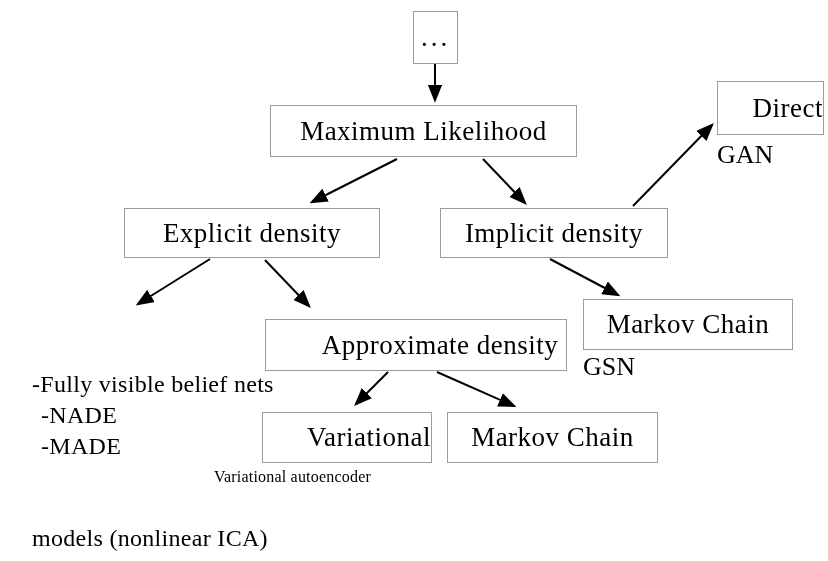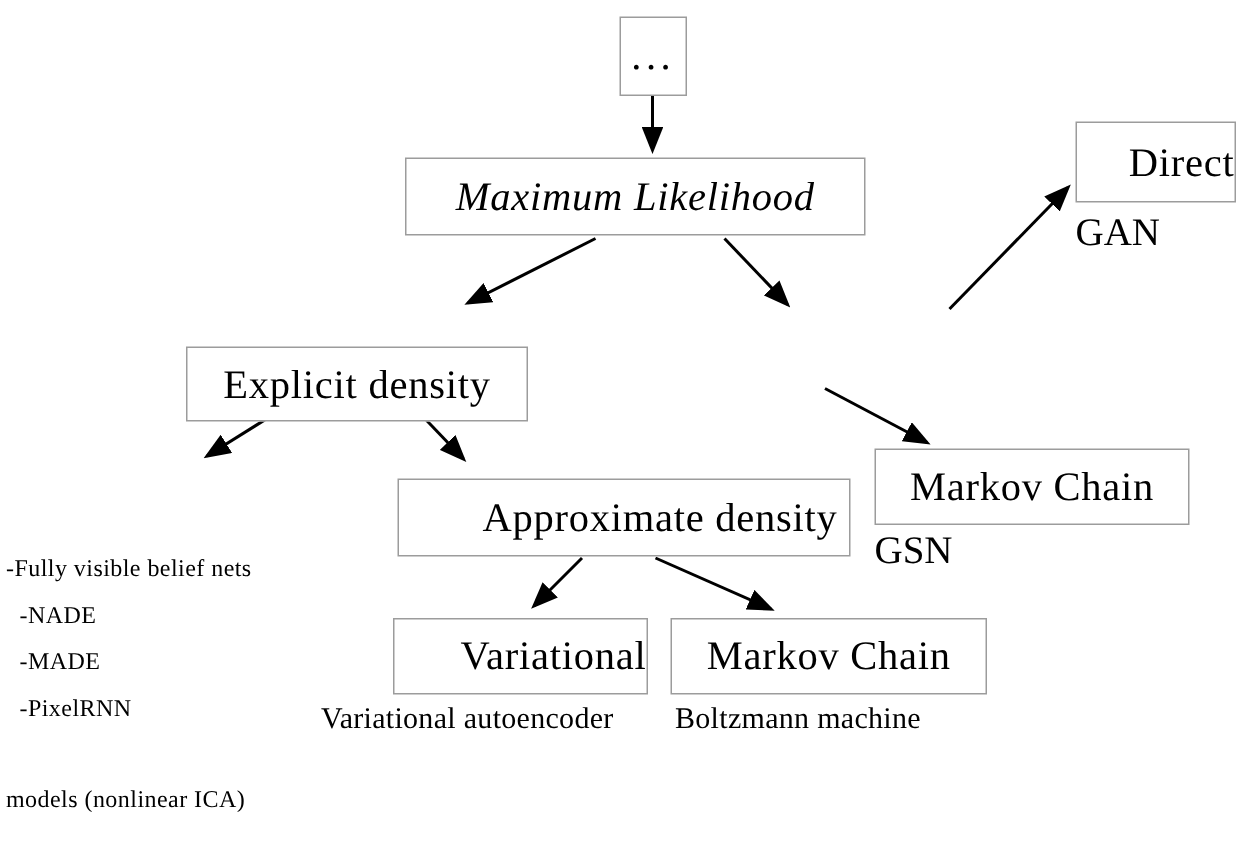--- a/index.html
+++ b/index.html
@@ -25,26 +25,27 @@
     white-space: nowrap;
   }
   .node-label { display: inline-block; }
   .root-label { letter-spacing: 3px; }
   .caption {
     position: absolute;
     font-size: 26px;
     text-align: left;
     white-space: nowrap;
   }
-  .caption.small { font-size: 20px; letter-spacing: 0.2px; }
+  .caption.small { font-size: 16px; letter-spacing: 0.2px; }
   .list-item {
     position: absolute;
-    font-size: 16px;
+    font-size: 24px;
     letter-spacing: 0.3px;
     white-space: nowrap;
+    margin-left: 28px;
   }
   .arrows {
     position: absolute;
     left: 0; top: 0;
     pointer-events: none;
   }
   .arrows line { stroke: #000000; stroke-width: 2; }
 </style>
 </head>
 <body>
@@ -65,28 +66,31 @@
     <line x1="388" y1="372" x2="356" y2="404" marker-end="url(#arrow)"></line>
     <line x1="437" y1="372" x2="514" y2="406" marker-end="url(#arrow)"></line>
     <line x1="550" y1="259" x2="618" y2="295" marker-end="url(#arrow)"></line>
     <line x1="633" y1="206" x2="712" y2="125" marker-end="url(#arrow)"></line>
   </svg>
 
   <div class="node" style="left:413px; top:11px; width:45px; height:53px;">
     <span class="node-label root-label">...</span>
   </div>
 
-  <div class="node" style="left:270px; top:105px; width:307px; height:52px;font-style:italic;">
+  <div class="node" style="left:270px; top:105px; width:307px; height:52px;">
     <span class="node-label">Maximum Likelihood</span>
   </div>
 
-  <div class="node" style="left:124px; top:208px; width:228px; height:50px;margin-top:23px;">
+  <div class="node" style="left:124px; top:208px; width:256px; height:50px;">
     <span class="node-label">Explicit density</span>
   </div>
 
+  <div class="node" style="left:440px; top:208px; width:228px; height:50px;">
+    <span class="node-label">Implicit density</span>
+  </div>
 
   <div class="node" style="left:717px; top:81px; width:107px; height:54px;justify-content:flex-end;">
     <span class="node-label">Direct</span>
   </div>
   <div class="caption" style="left:717px; top:140px; width:107px;">GAN</div>
 
 
   <div class="node" style="left:265px; top:319px; width:302px; height:52px;padding-left:48px;">
     <span class="node-label">Approximate density</span>
   </div>
@@ -97,21 +101,19 @@
   <div class="caption" style="left:583px; top:352px; width:210px;">GSN</div>
 
   <div class="node" style="left:262px; top:412px; width:170px; height:51px;justify-content:flex-end;">
     <span class="node-label">Variational</span>
   </div>
   <div class="caption small" style="left:214px; top:468px; width:244px;">Variational autoencoder</div>
 
   <div class="node" style="left:447px; top:412px; width:211px; height:51px;">
     <span class="node-label">Markov Chain</span>
   </div>
-  <div class="caption small" style="left:450px; top:468px; width:240px;">Boltzmann machine</div>
 
   <div class="list-item" style="left:4px; top:371px;">-Fully visible belief nets</div>
   <div class="list-item" style="left:13px; top:402px;">-NADE</div>
   <div class="list-item" style="left:13px; top:433px;">-MADE</div>
-  <div class="list-item" style="left:13px; top:464px;">-PixelRNN</div>
   <div class="list-item" style="left:4px; top:525px;">models (nonlinear ICA)</div>
 
 </div>
 
 </body></html>

